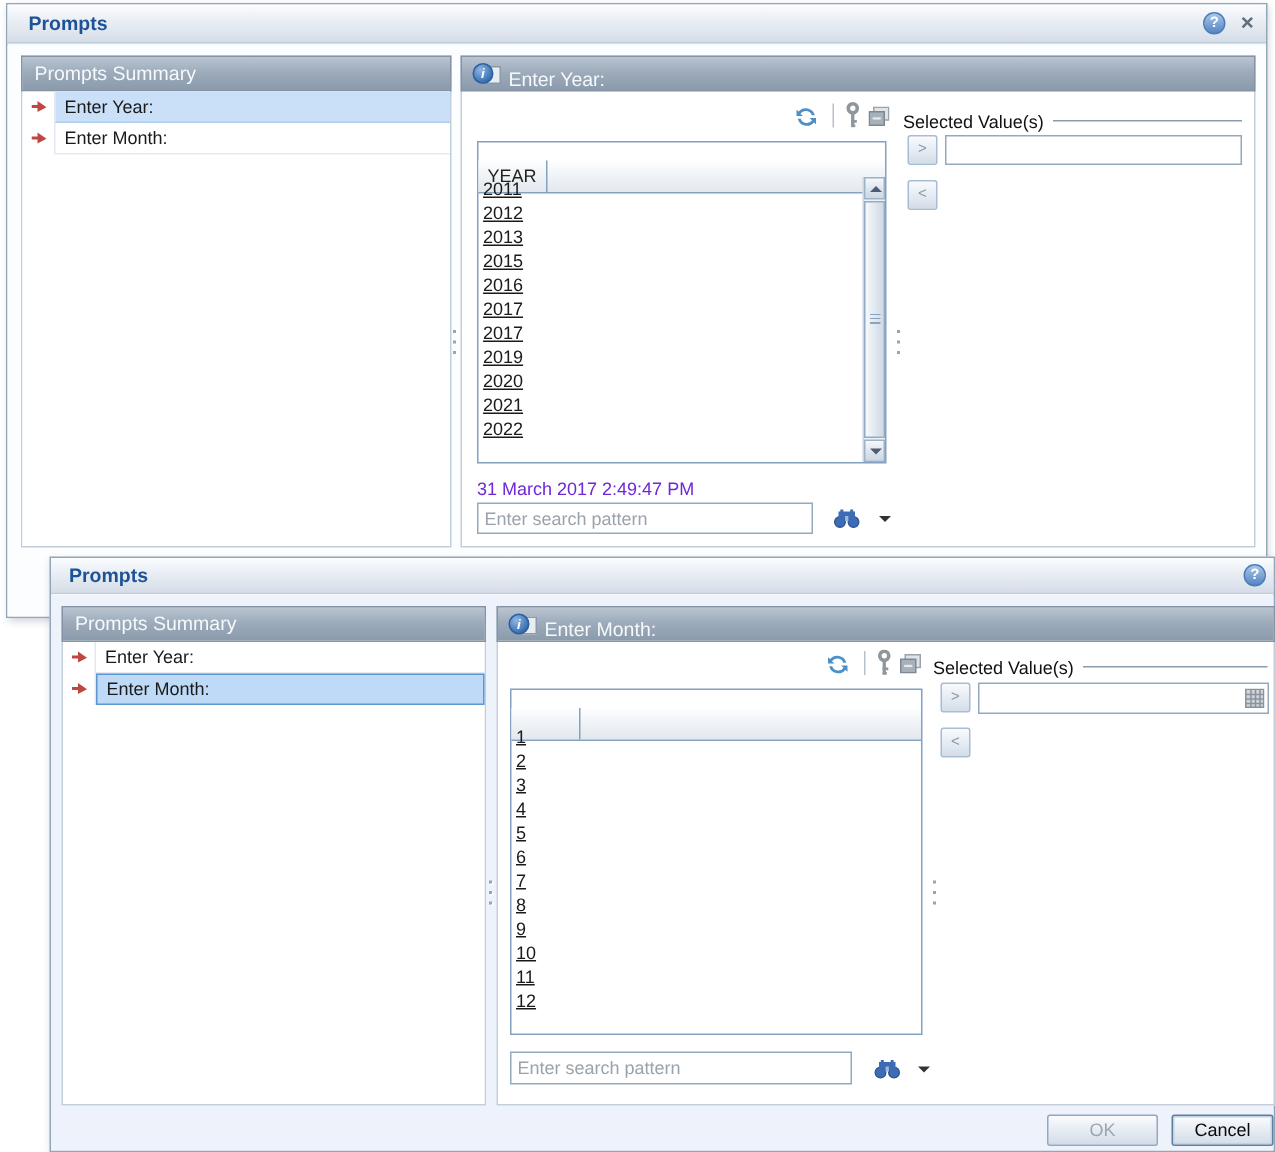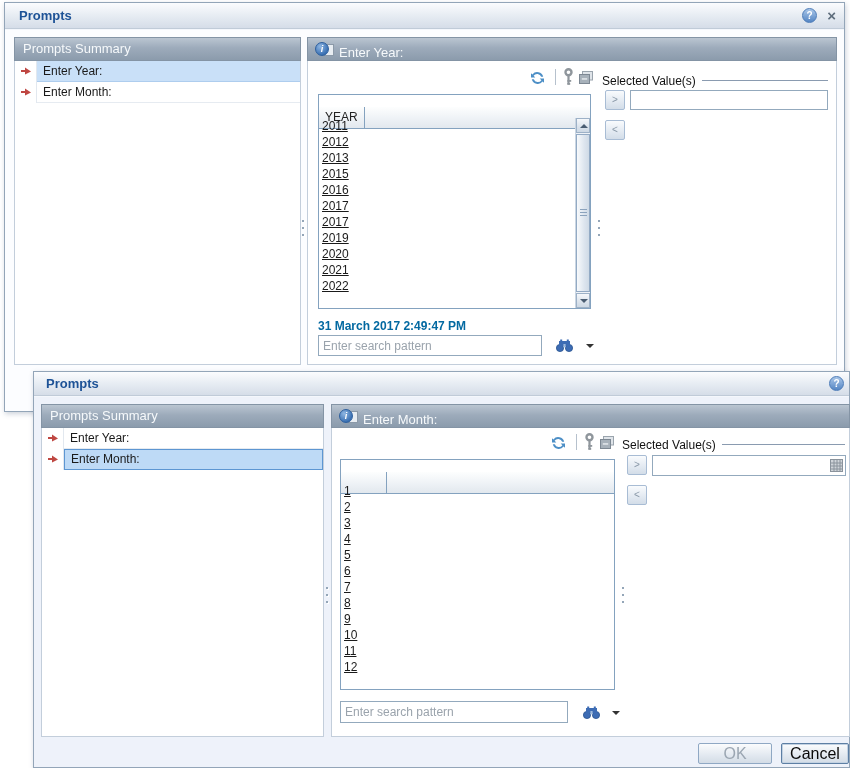--- a/index.html
+++ b/index.html
@@ -59,41 +59,41 @@
     background:linear-gradient(#f6f8fb,#dbe3ec 60%,#cdd8e4); border:1px solid #9db1c7; }
   .sb-btn .tri-up { position:absolute; left:3px; top:5px; width:0; height:0;
     border-left:4px solid transparent; border-right:4px solid transparent; border-bottom:4px solid #4a5d72; }
   .sb-btn .tri-down { position:absolute; left:3px; top:5px; width:0; height:0;
     border-left:4px solid transparent; border-right:4px solid transparent; border-top:4px solid #4a5d72; }
   .sb-thumb { position:absolute; left:0; top:16px; bottom:16px; width:14px;
     background:linear-gradient(90deg,#f8fafc,#dde5ee 60%,#cfdae6); border:1px solid #93aac4; }
   .sb-grip { position:absolute; left:3px; top:50%; margin-top:-4px; width:7px; height:8px;
     background:repeating-linear-gradient(#8ba3bd 0 1px,rgba(0,0,0,0) 1px 3px); }
 
-  .timestamp { position:absolute; color:#0369a1;font-weight:bold; }
+  .timestamp { position:absolute; color:#6d28d9; }
   .search-input, .sel-input { position:absolute; border:1px solid #93a9bd; background:#fff;
     font-family:inherit; font-size:12px; padding:0 4px; color:#1a1a1a; }
   .search-input::placeholder { color:#9aa3ac; opacity:1; }
   .caret-down { position:absolute; width:0; height:0; border-left:4px solid transparent;
     border-right:4px solid transparent; border-top:4px solid #333; }
 
   .sel-label { position:absolute; color:#111; }
   .sel-line { position:absolute; height:1px; background:#8a9bb0; }
   .move-btn { position:absolute; width:20px; height:20px; border:1px solid #a8bcd4; border-radius:2px;
     background:linear-gradient(#f9fbfd,#e2e9f1 60%,#d3dde8); color:#8a99a8; font-size:10px;
     text-align:center; line-height:18px; cursor:default; }
   .grid-icon { position:absolute; width:13px; height:13px; }
 
   .grip { position:absolute; width:4px; }
   .grip i { display:block; width:2px; height:2px; background:#94a6b8; margin:0 0 5px 1px;
     box-shadow:1px 1px 0 #fff; }
 
   .footer-btn { position:absolute; height:21px; border:1px solid #8fa8c4; border-radius:2px;
     background:linear-gradient(#fbfcfd,#e4eaf1 55%,#d3dce6); text-align:center; line-height:19px;
-    font-size:16px; cursor:default; }
+    font-size:12px; cursor:default; }
   .btn-disabled { color:#9ba6b2; }
   .btn-default { color:#0a0a0a; border-color:#5d7fa4; box-shadow:0 0 0 1px #c3d2e2 inset; }
 </style>
 </head>
 <body>
 
 <div class="dialog" style="left:4px; top:2px; width:841px; height:410px;">
   <div class="titlebar">
     <span class="title-text">Prompts</span>
     <span class="help-icon" style="right:27px; top:5px;">?</span>

